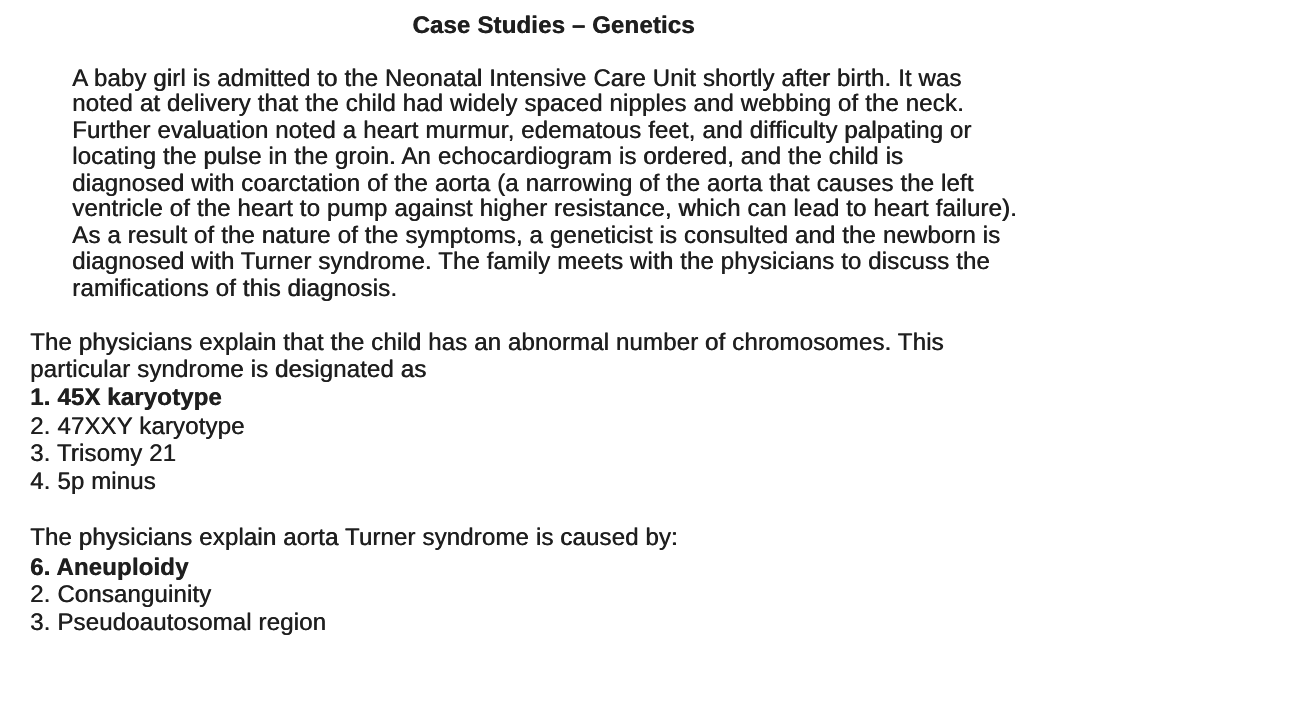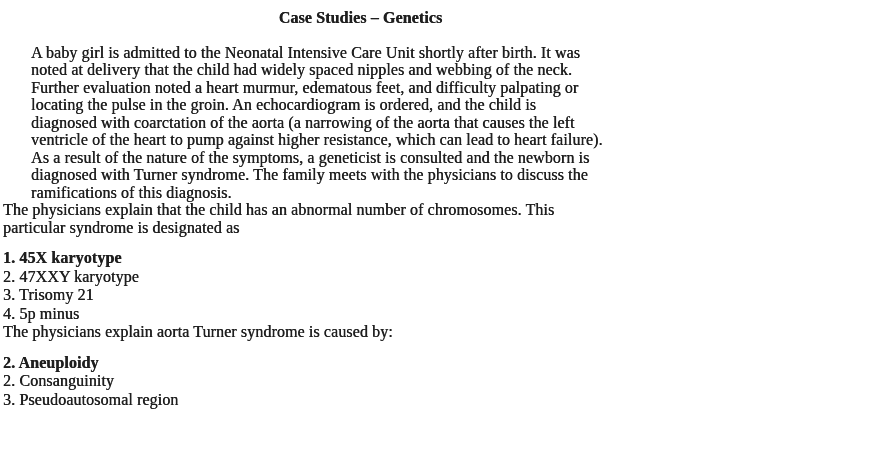--- a/index.html
+++ b/index.html
@@ -11,42 +11,42 @@
     width: 870px;
     height: 470px;
     overflow: hidden;
     font-family: "Liberation Sans", sans-serif;
     color: #1f1f1f;
   }
   .page {
     box-sizing: border-box;
     width: 726px;
     height: 470px;
-    padding: 9px 8px 0 3px;
+    padding: 9px 8px 0 20px;
     font-size: 16px;
     line-height: 17.5px;
     letter-spacing: 0.1px;
     
     text-shadow: 0.35px 0 0 currentColor;
-    font-family: Liberation Serif, serif;
   }
   .doc-title {
     text-align: center;
     font-weight: bold;
     margin: 0 0 17px 0;
   }
   .case-paragraph {
     white-space: pre-line;
     margin-left: 28px;
   }
   .question-prompt {
     white-space: pre-line;
+    margin-top: 19px;
   }
   .options {
-    margin-top: 13px;
+    margin-top: 2px;
   }
   .option {
     line-height: 18.5px;
   }
   .option.bold {
     font-weight: bold;
   }
 </style>
 </head>
 <body>
@@ -72,19 +72,19 @@
       <div class="option bold">1. 45X karyotype</div>
       <div class="option">2. 47XXY karyotype</div>
       <div class="option">3. Trisomy 21</div>
       <div class="option">4. 5p minus</div>
     </div>
   </div>
 
   <div>
     <div class="question-prompt">The physicians explain aorta Turner syndrome is caused by:</div>
     <div class="options">
-      <div class="option bold">2. Aneuploidy</div>
+      <div class="option bold">6. Aneuploidy</div>
       <div class="option">2. Consanguinity</div>
       <div class="option">3. Pseudoautosomal region</div>
     </div>
   </div>
 
 </div>
 
 </body></html>

